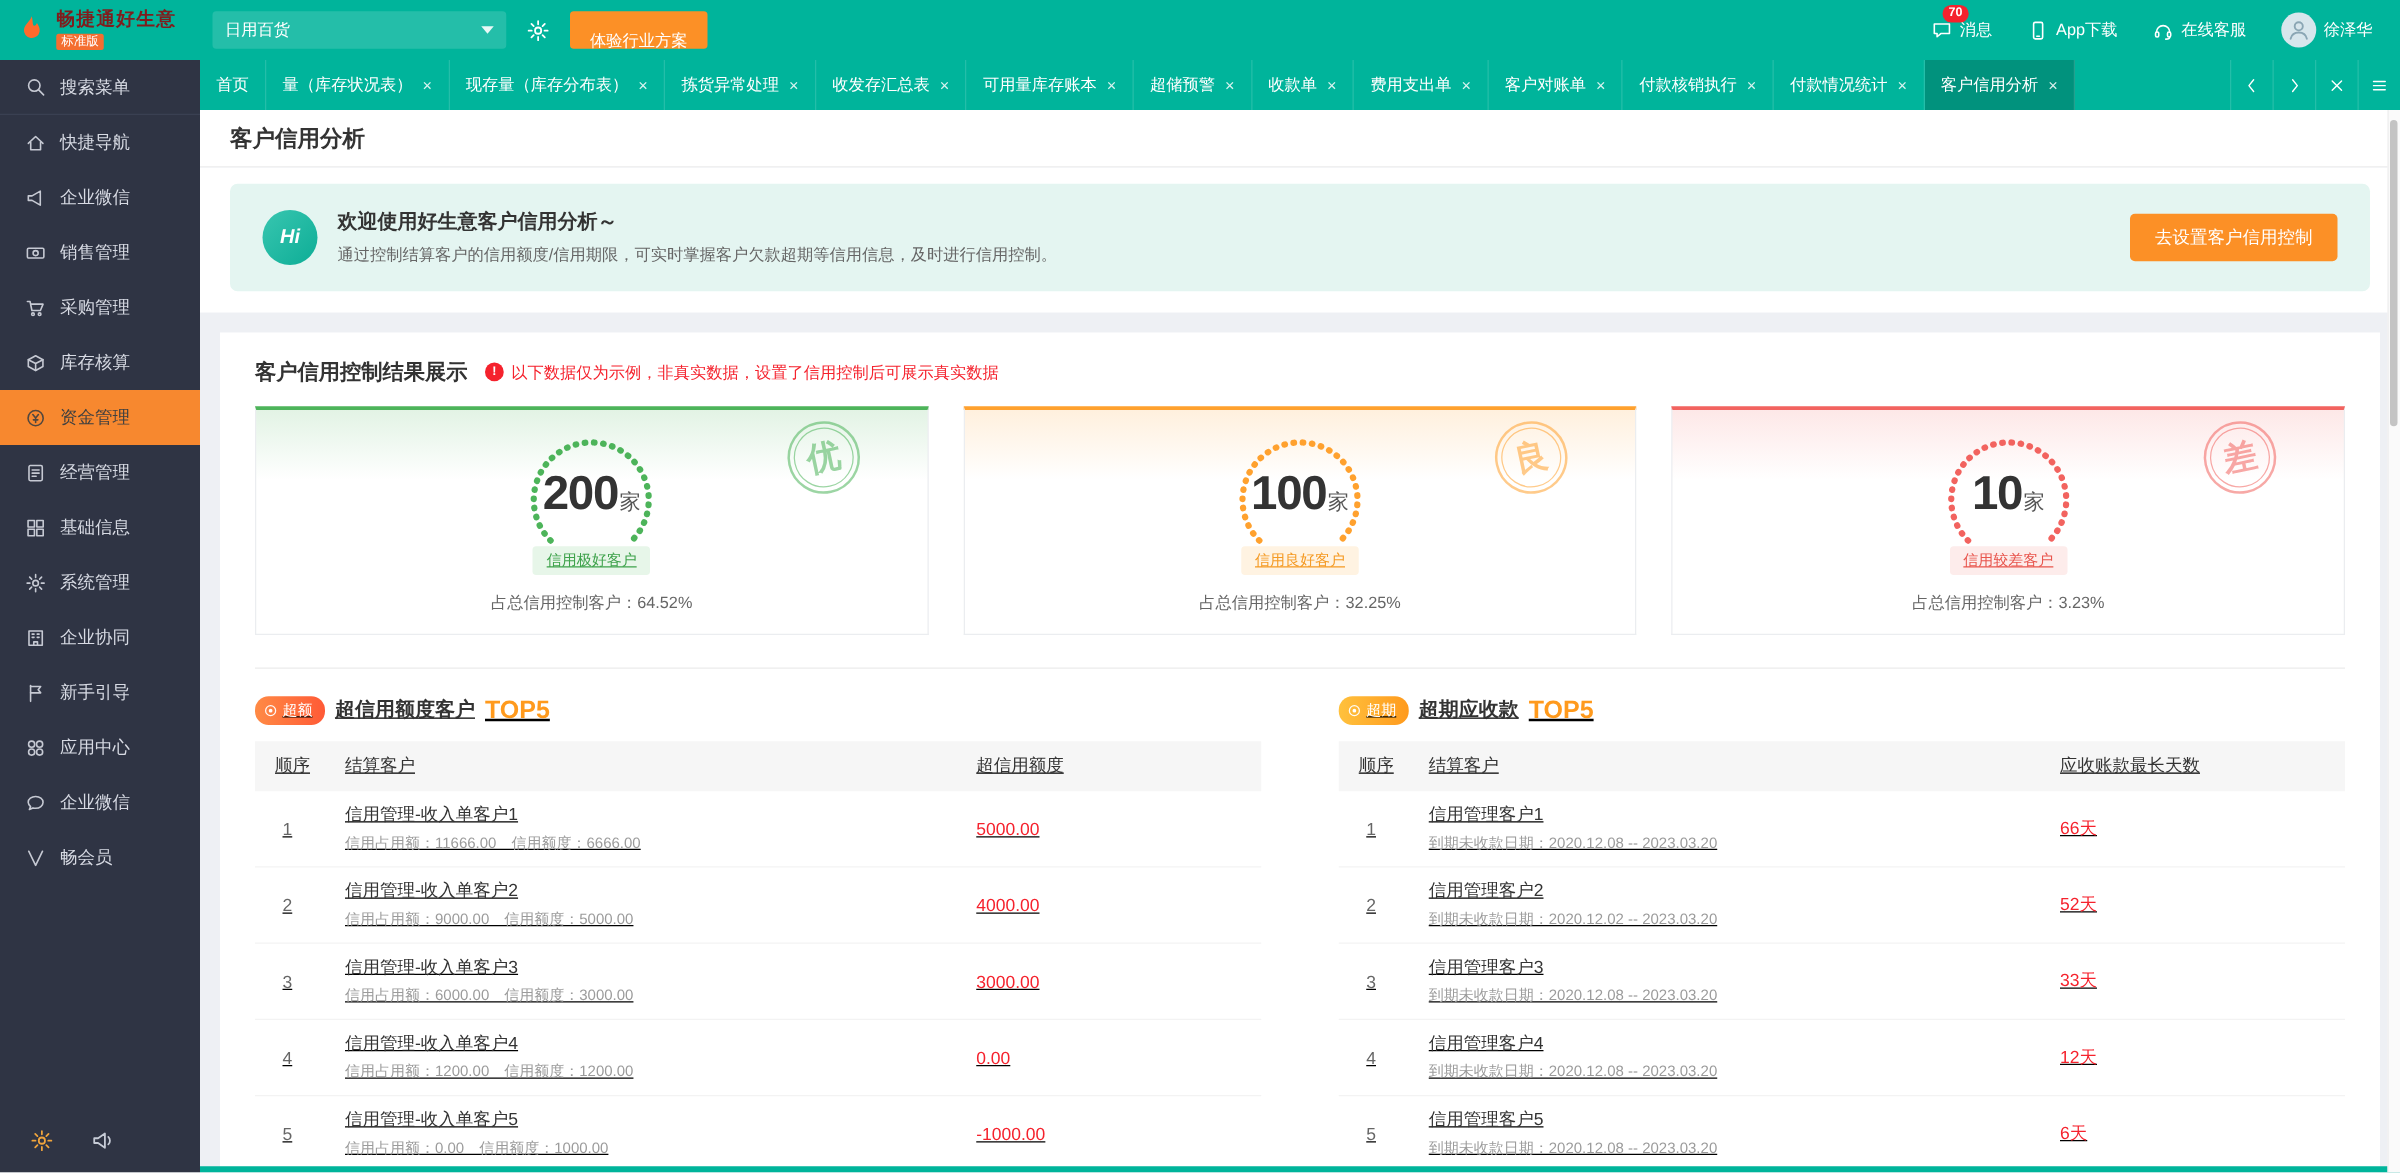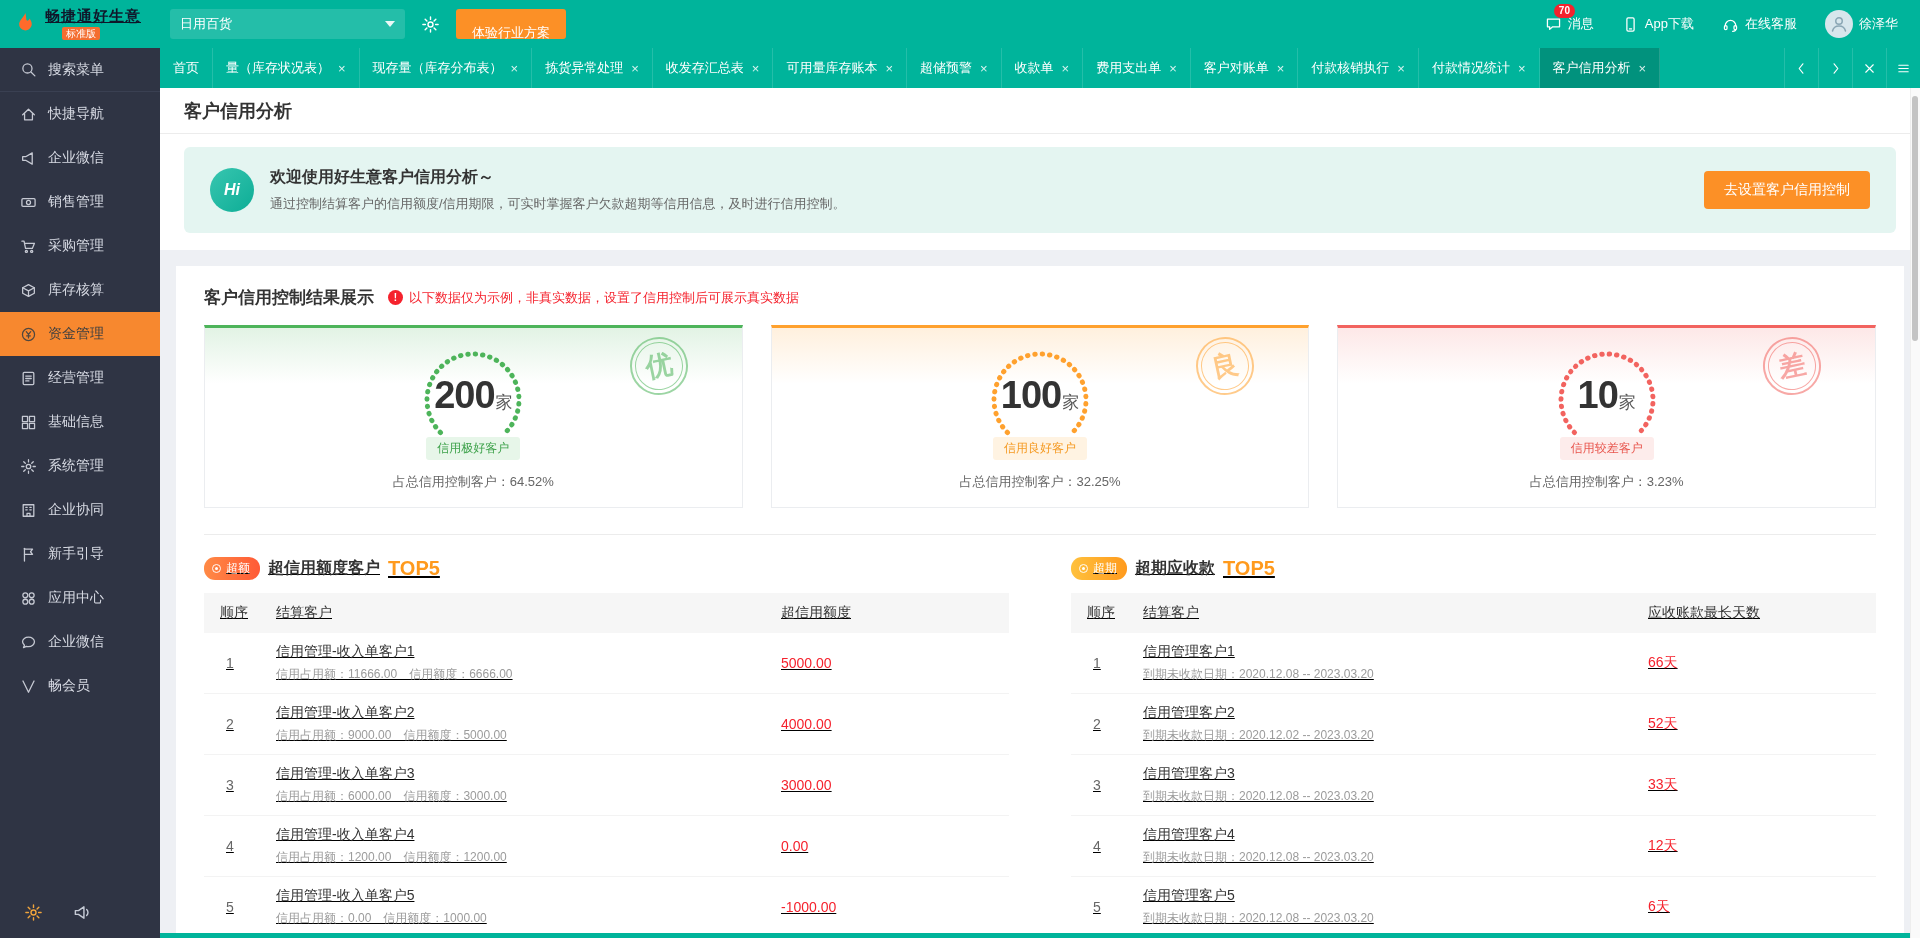--- a/index.html
+++ b/index.html
@@ -5,22 +5,22 @@
   * { box-sizing: border-box; margin: 0; padding: 0; }
   html,body { width:1920px; height:938px; overflow:hidden; }
   body { font-family:"Liberation Sans", sans-serif; background:#eef0f4; }
   .app { position:relative; width:1920px; height:938px; overflow:hidden; }
 
   
   .topbar { height:48px; background:#00b49b; display:flex; align-items:center; color:#fff; position:relative; z-index:5; }
   .brand { width:160px; flex:0 0 160px; display:flex; align-items:center; gap:7px; padding:0 8px 0 12px; }
   .brand-icon { width:26px; height:26px; flex:0 0 26px; }
   .brand-col { display:flex; flex-direction:column; line-height:1.1; }
-  .brand-title { font-size:15px; font-weight:bold; color:#0f172a; letter-spacing:1px;text-decoration:underline; }
-  .brand-badge { font-size:10px; color:#fff; background:#f46e30; border-radius:2px; padding:1px 4px; margin-top:2px; width:fit-content;margin-left:17px; }
+  .brand-title { font-size:15px; font-weight:bold; color:#7f1d1d; letter-spacing:1px; }
+  .brand-badge { font-size:10px; color:#fff; background:#f46e30; border-radius:2px; padding:1px 4px; margin-top:2px; width:fit-content; }
   .org-select { margin-left:10px; width:235px; height:30px; background:rgba(255,255,255,.14); border-radius:3px; display:flex; align-items:center; justify-content:space-between; padding:0 10px; font-size:13px; cursor:pointer; }
   .caret { width:0; height:0; border-left:5px solid transparent; border-right:5px solid transparent; border-top:6px solid rgba(255,255,255,.9); }
   .top-gear { width:19px; height:19px; margin-left:16px; cursor:pointer; color:#fff; }
   .trial-btn { margin-left:16px; height:30px; background:#fc9026; color:#fff; border:none; border-radius:3px; font-size:13px; padding:15px 16px; cursor:pointer; font-family:inherit; }
   .topbar-right { margin-left:auto; display:flex; align-items:center; gap:28px; padding-right:22px; font-size:13px; }
   .top-item { display:flex; align-items:center; gap:6px; position:relative; cursor:pointer; white-space:nowrap; }
   .top-item .ticon { width:17px; height:17px; display:inline-flex; }
   .msg-badge { position:absolute; top:-11px; left:9px; background:#f5222d; color:#fff; font-size:10px; border-radius:9px; padding:0 5px; line-height:14px; font-weight:bold; }
   .avatar { width:28px; height:28px; border-radius:50%; background:#d7e6ec; color:#8aa6b4; display:inline-flex; align-items:center; justify-content:center; padding:4px; }
 
@@ -73,21 +73,21 @@
   .theme-green  { --c:#4db45a; --tint:rgba(77,180,90,.16);  --pill-bg:#e7f6e9; --pill-c:#3ea24b; }
   .theme-orange { --c:#ffa12e; --tint:rgba(255,161,46,.16); --pill-bg:#fff3e2; --pill-c:#f59a23; }
   .theme-red    { --c:#f2635f; --tint:rgba(242,99,95,.15);  --pill-bg:#fdeceb; --pill-c:#e8554d; }
   .stat-band { position:absolute; top:0; left:0; right:0; height:56px; background:linear-gradient(180deg, var(--tint), rgba(255,255,255,0)); }
   .stat-gauge { position:relative; width:116px; height:116px; margin-top:14px; z-index:1; }
   .stat-gauge svg { width:116px; height:116px; }
   .gauge-arc { fill:none; stroke:var(--c); stroke-width:5; stroke-linecap:round; stroke-dasharray:.2 3.2; }
   .stat-num { position:absolute; top:32px; left:0; right:0; text-align:center; white-space:nowrap; }
   .num { font-size:38px; font-weight:700; color:#333; letter-spacing:-1px; }
   .unit { font-size:17px; color:#555; margin-left:1px; }
-  .stat-pill { position:absolute; bottom:-2px; left:50%; transform:translateX(-50%); background:var(--pill-bg); color:var(--pill-c); font-size:12px; padding:3px 11px; border-radius:3px; white-space:nowrap; }
+  .stat-pill { position:absolute; bottom:-2px; left:50%; transform:translateX(-50%); background:var(--pill-bg); color:var(--pill-c); font-size:12px; padding:3px 11px; border-radius:3px; white-space:nowrap;text-decoration:underline; }
   .stat-share { margin-top:15px; font-size:13px; color:#666; z-index:1; }
   .stamp { position:absolute; top:9px; right:54px; width:58px; height:58px; border:2px solid var(--c); border-radius:50%; display:flex; align-items:center; justify-content:center; font-size:27px; font-weight:700; color:var(--c); transform:rotate(-12deg); opacity:.55; z-index:2; }
   .stamp::after { content:""; position:absolute; inset:3px; border:1px solid var(--c); border-radius:50%; }
 
   .sec-divider { height:1px; background:#ececec; margin:26px 0 22px; }
 
   .tables-row { display:flex; gap:62px;text-decoration:underline; }
   .tablock { flex:1; min-width:0; }
   .tab-head { display:flex; align-items:center; margin-bottom:13px; }
   .pill-badge { display:inline-flex; align-items:center; gap:5px; color:#fff; font-size:12px; padding:3px 10px 3px 8px; border-radius:11px; }

